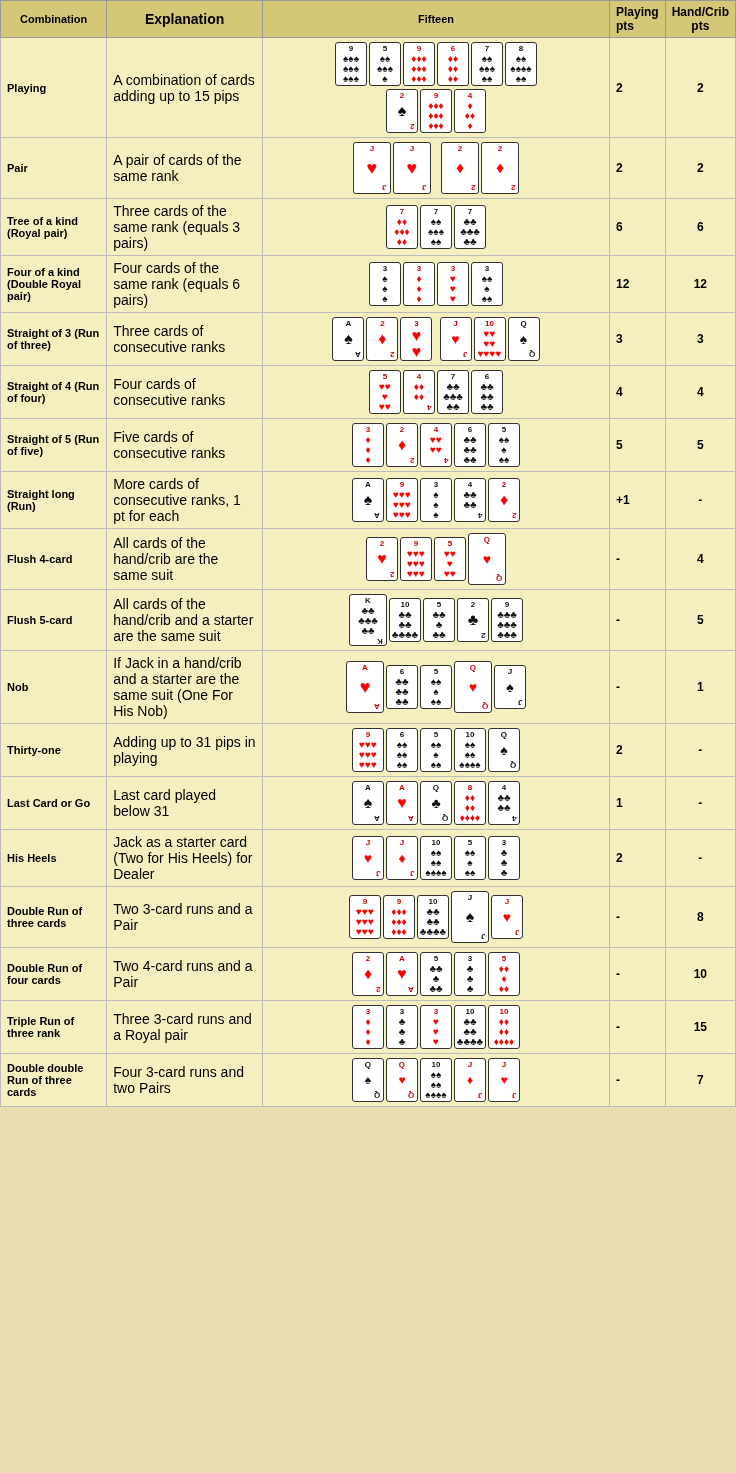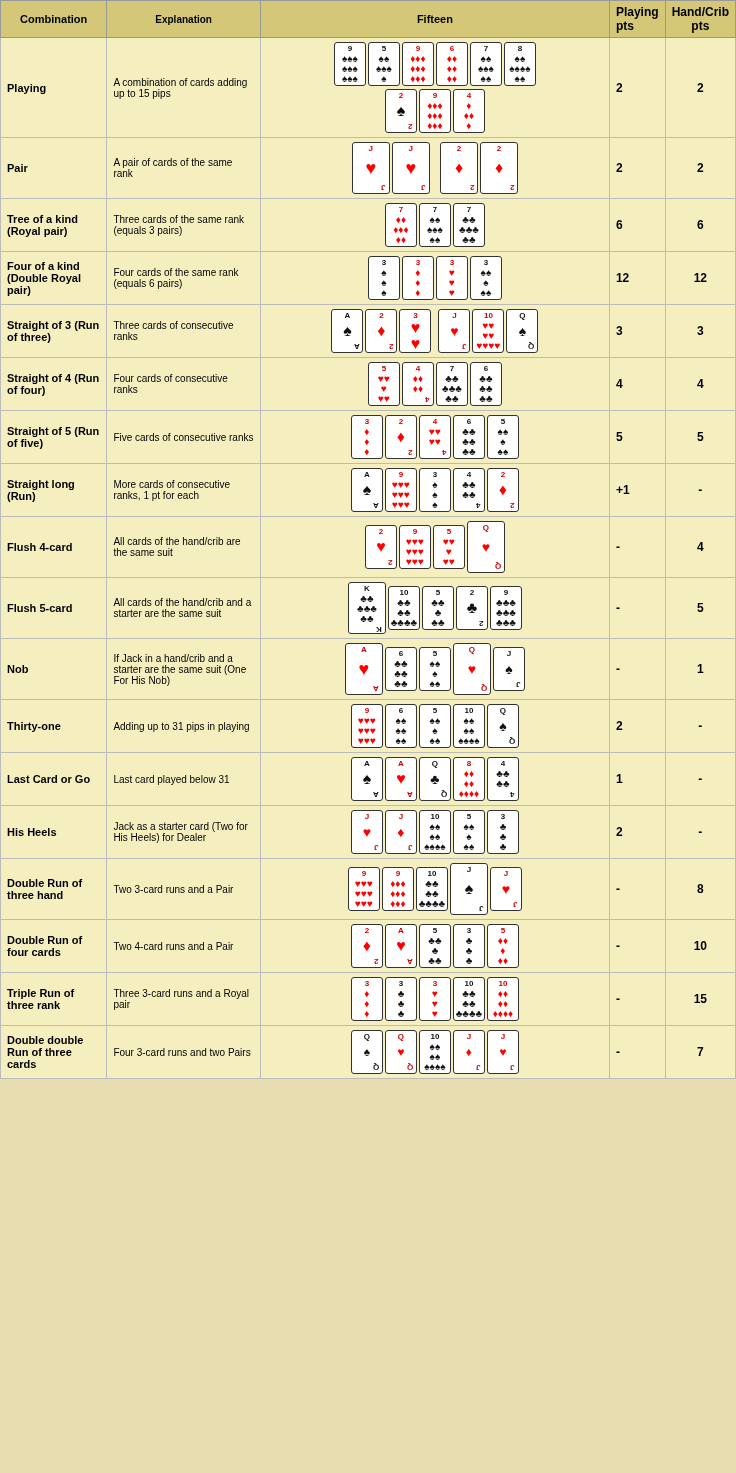--- a/index.html
+++ b/index.html
@@ -22,21 +22,21 @@
       font-size: 11px;
       font-weight: bold;
       vertical-align: middle;
     }
     td {
       border: 1px solid #bbb;
       padding: 4px 6px;
       vertical-align: middle;
     }
     .col-combo { width: 110px; font-weight: bold; font-size: 11px; }
-    .col-explain { width: 165px; font-size: 10px; }
+    .col-explain { width: 165px; font-size: 14px; }
     .col-examples { width: 390px; text-align: center; }
     .col-pts { width: 42px; text-align: left; font-weight: bold; font-size: 12px; }
     .col-crib { width: 42px; text-align: center; font-weight: bold; font-size: 12px; }
     .section-header td {
       background: #ddd89a;
       text-align: center;
       font-weight: bold;
       font-size: 12px;
       padding: 6px;
     }
@@ -761,21 +761,21 @@
             </div>
           </div>
         </div>
       </td>
       <td class="col-pts">2</td>
       <td class="col-crib">-</td>
     </tr>
 
 
     <tr>
-      <td class="col-combo">Double Run of three hand</td>
+      <td class="col-combo">Double Run of three cards</td>
       <td class="col-explain">Two 3-card runs and a Pair</td>
       <td class="col-examples">
         <div class="cards-container">
           <div class="card red small">
             <div class="card-face">
               <span class="top-rank">9</span>
               <div class="mid-suit multi" style="color:red">♥♥♥<br>♥♥♥<br>♥♥♥</div>
               <span class="bot-rank">9</span>
             </div>
           </div>

